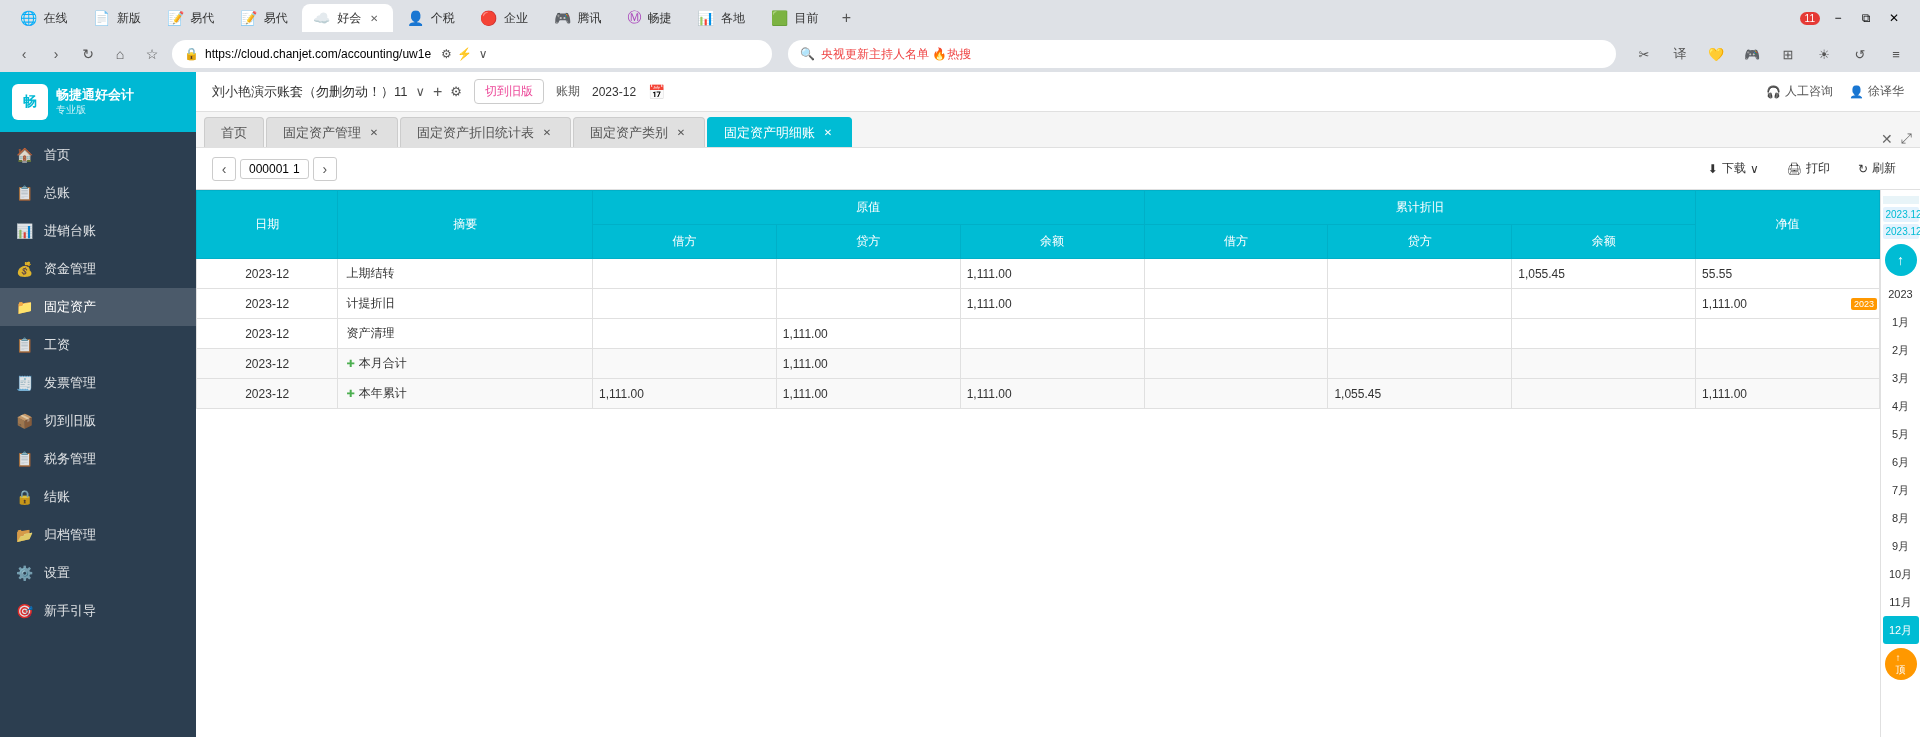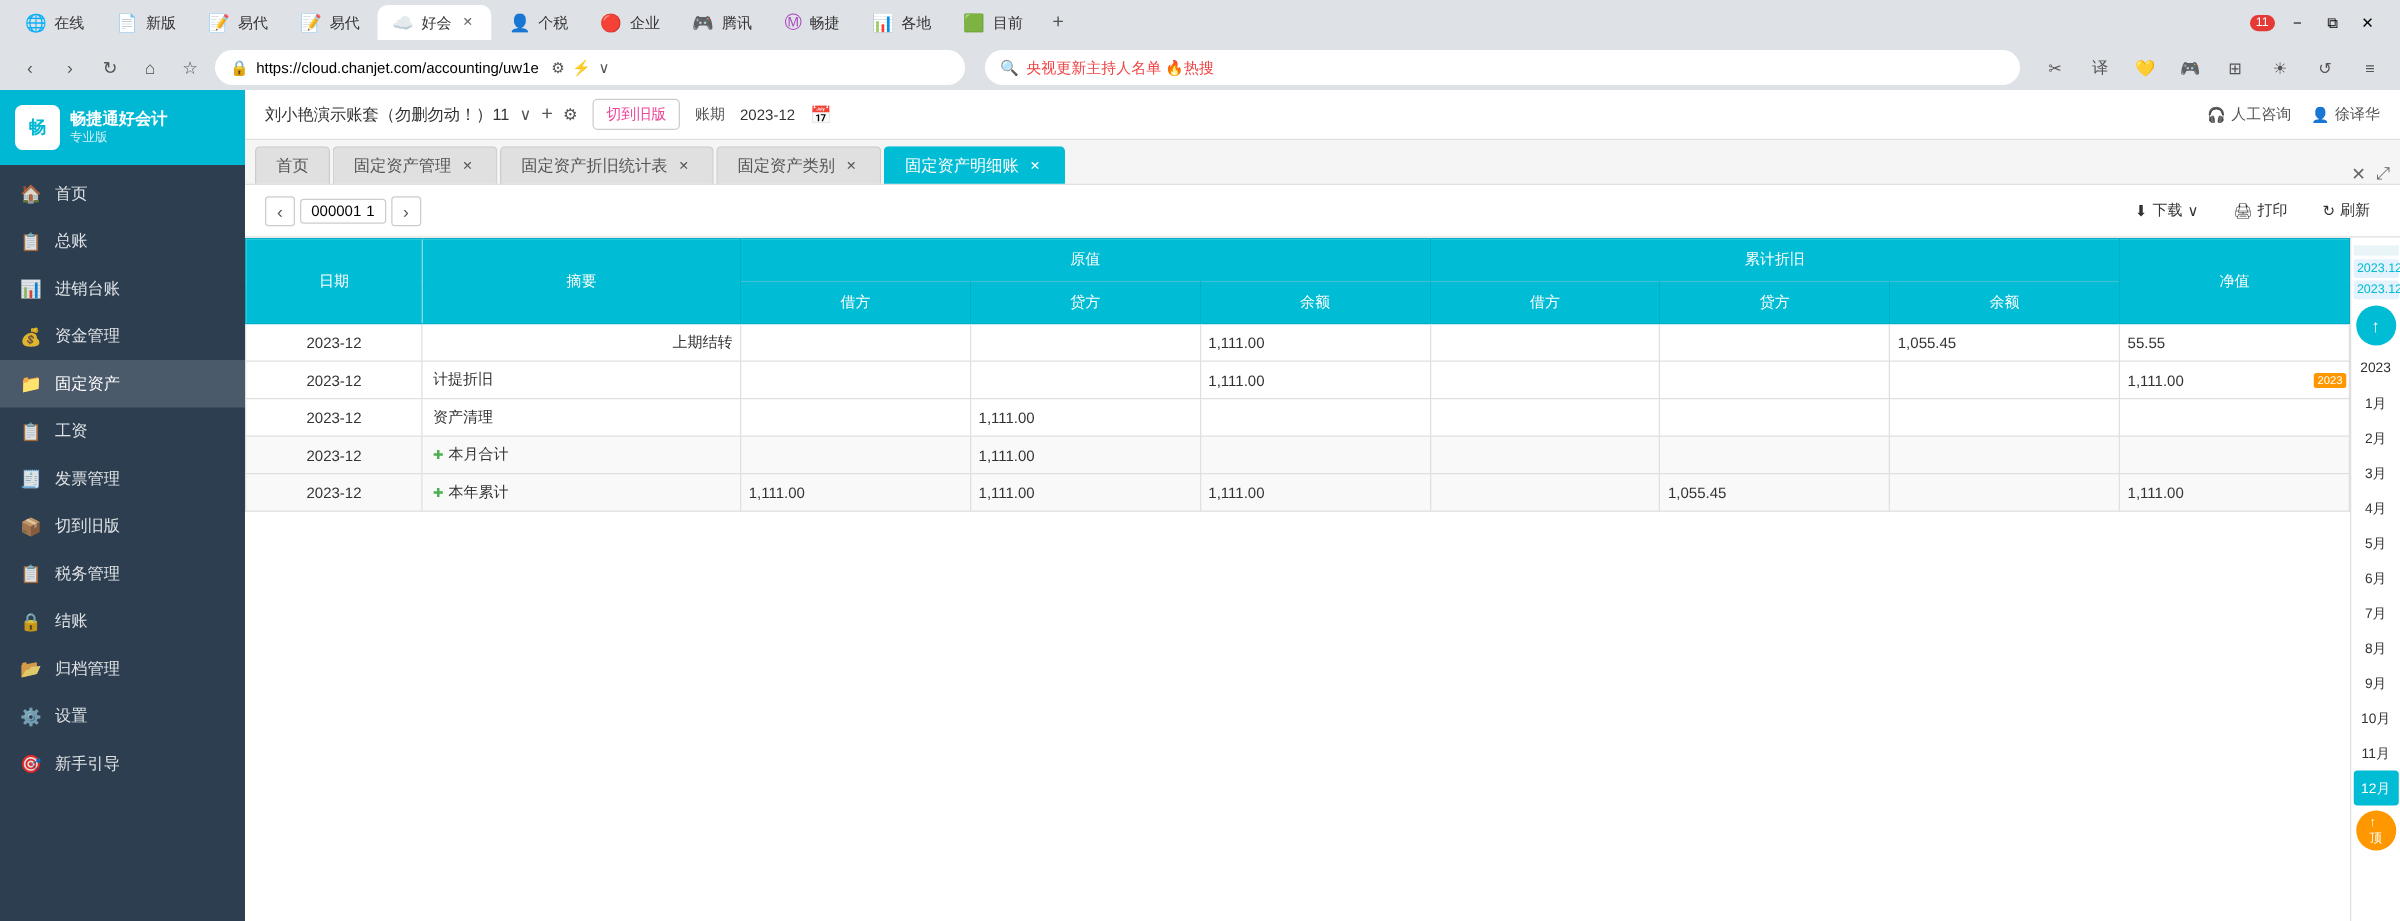--- a/index.html
+++ b/index.html
@@ -354,21 +354,21 @@
                 <th>余额</th>
                 <th>借方</th>
                 <th>贷方</th>
                 <th>余额</th>
               </tr>
             </thead>
             <tbody>
 
               <tr>
                 <td>2023-12</td>
-                <td style="text-align:right; padding-left:8px;">上期结转</td>
+                <td style="text-align:left; padding-left:8px;">上期结转</td>
                 <td class="numeric"></td>
                 <td class="numeric"></td>
                 <td class="numeric">1,111.00</td>
                 <td class="numeric"></td>
                 <td class="numeric"></td>
                 <td class="numeric">1,055.45</td>
                 <td class="numeric">55.55</td>
               </tr>
 
               <tr>

